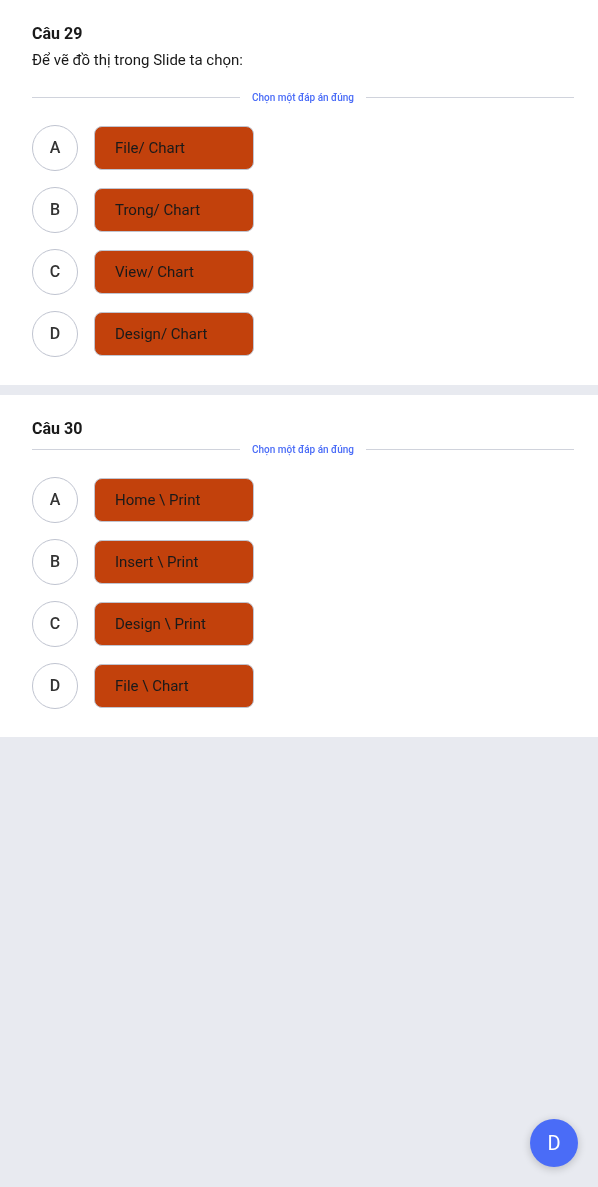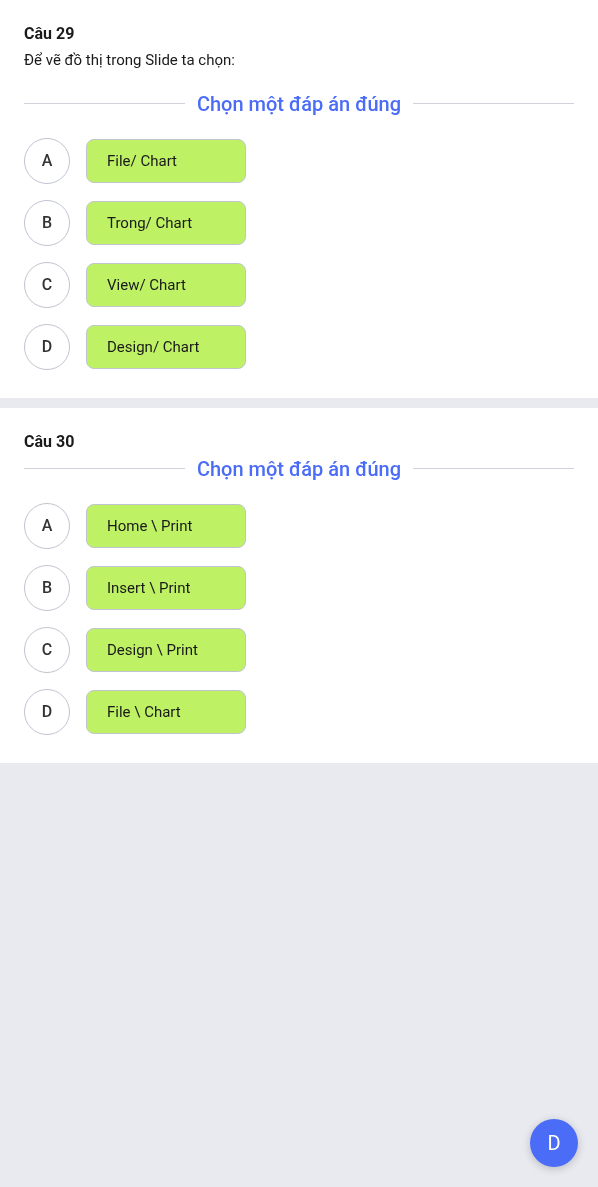--- a/index.html
+++ b/index.html
@@ -10,21 +10,21 @@
 
     body {
       font-family: -apple-system, BlinkMacSystemFont, 'Segoe UI', Roboto, sans-serif;
       background-color: #e8eaf0;
       width: 598px;
       min-height: 1187px;
     }
 
     .question-card {
       background-color: #ffffff;
-      padding: 24px 24px 28px 24px;
+      padding: 24px 24px 28px 32px;
       margin-bottom: 10px;
     }
 
     .question-number {
       font-weight: 700;
       font-size: 16px;
       color: #1a1a1a;
       margin-bottom: 6px;
     }
 
@@ -41,21 +41,21 @@
       margin-bottom: 22px;
     }
 
     .divider-line {
       flex: 1;
       height: 1px;
       background-color: #d0d3dc;
     }
 
     .divider-label {
-      font-size: 20px;
+      font-size: 10px;
       color: #4a6cf7;
       padding: 0 12px;
       white-space: nowrap;
       font-weight: 500;
     }
 
     .options-list {
       display: flex;
       flex-direction: column;
       gap: 16px;
@@ -82,21 +82,21 @@
       flex-shrink: 0;
       background-color: #fff;
     }
 
     .option-box {
       border: 1.5px solid #c0c4d0;
       border-radius: 8px;
       padding: 12px 20px;
       font-size: 15px;
       color: #1a1a1a;
-      background-color: #bef264;
+      background-color: #c2410c;
       min-width: 160px;
     }
 
     .floating-btn {
       position: fixed;
       bottom: 20px;
       right: 20px;
       width: 48px;
       height: 48px;
       background-color: #4a6cf7;

